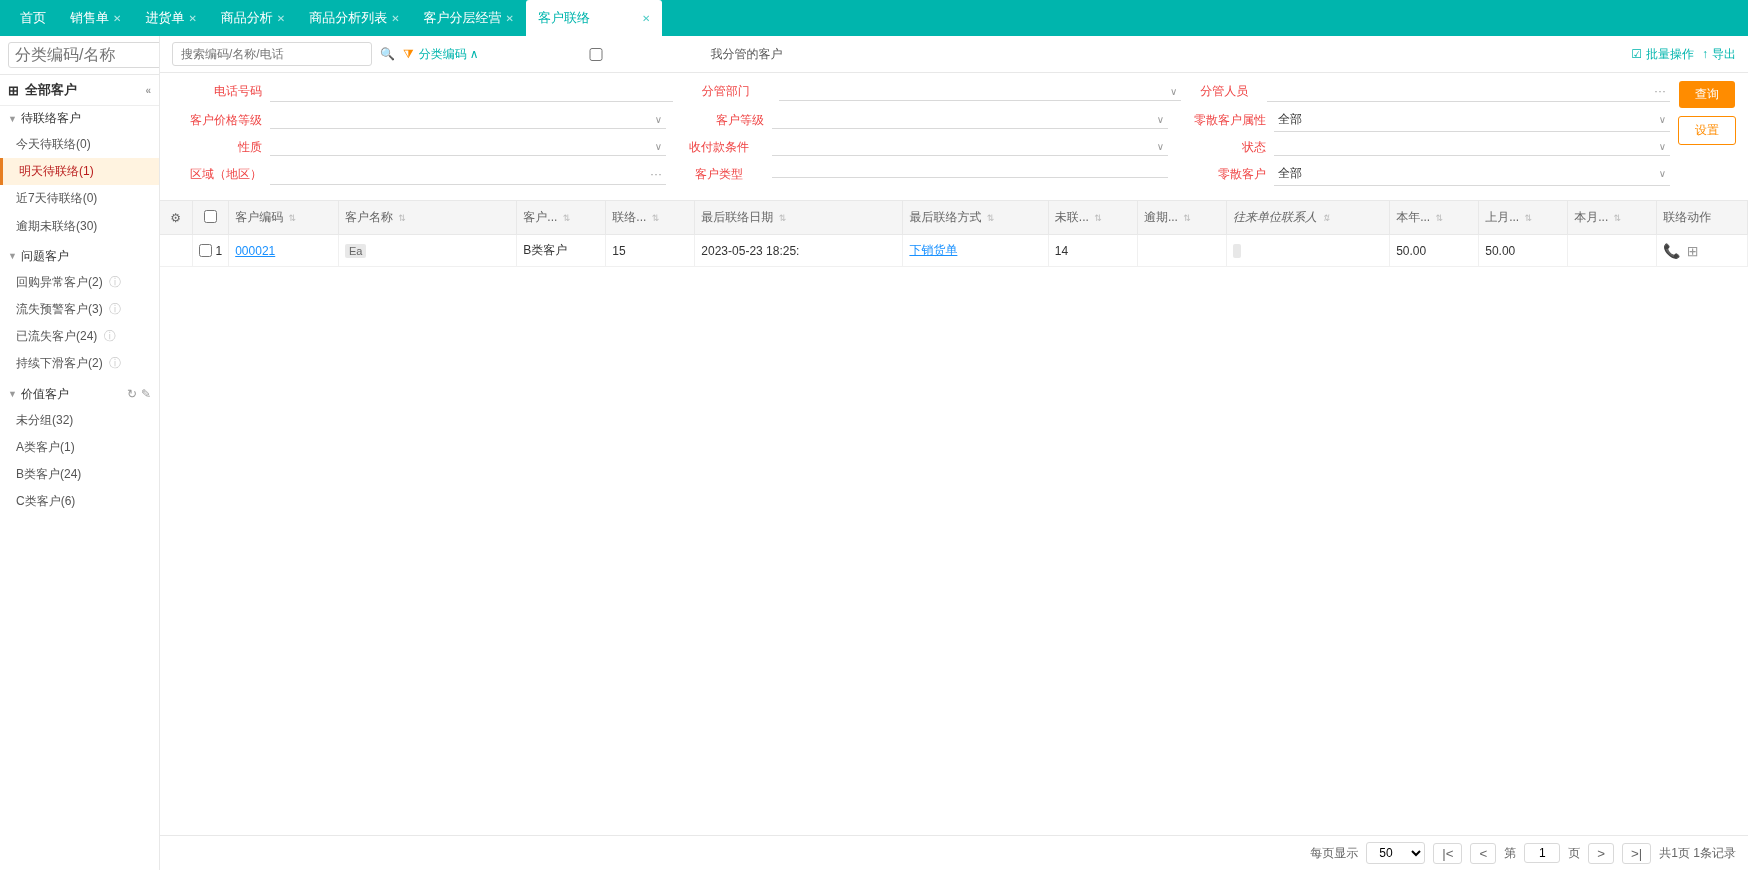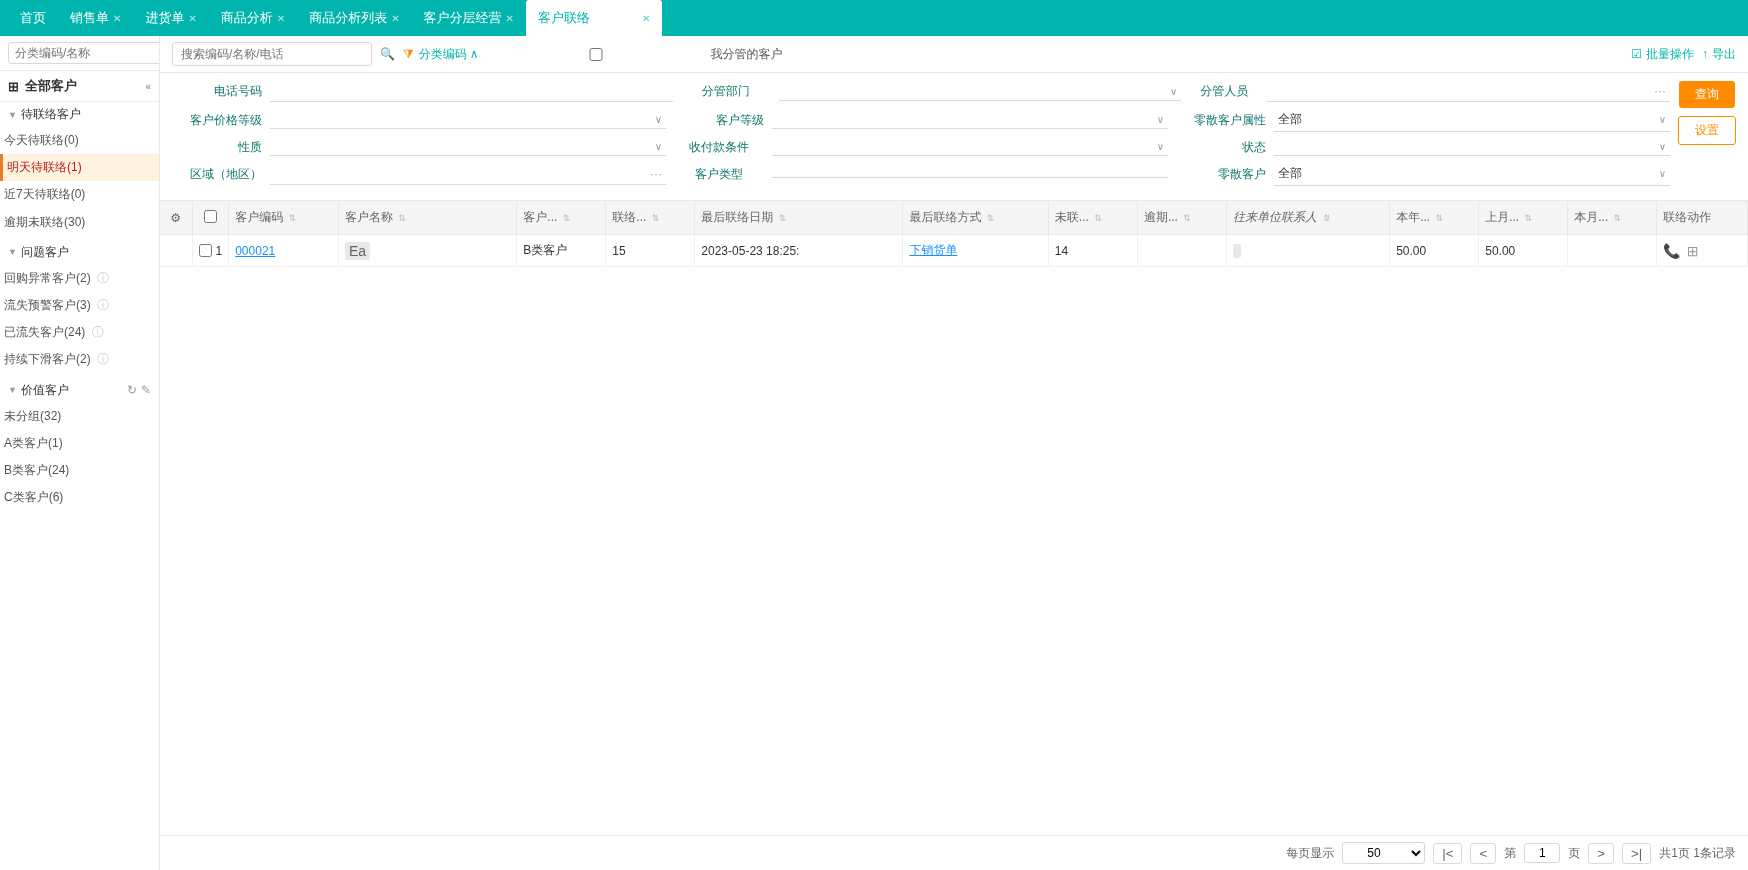--- a/index.html
+++ b/index.html
@@ -10,24 +10,24 @@
     .nav-item { color: #fff; padding: 0 12px; height: 36px; display: flex; align-items: center; font-size: 13px; cursor: pointer; white-space: nowrap; }
     .nav-item.active { background: #fff; color: #00b5ad; border-radius: 3px 3px 0 0; gap: 48px; }
     .nav-close { margin-left: 4px; font-size: 10px; opacity: 0.7; }
 
     
     .main-layout { display: flex; height: calc(870px - 36px); }
 
     
     .sidebar { width: 160px; background: #fff; border-right: 1px solid #e8e8e8; overflow-y: auto; flex-shrink: 0; }
     .sidebar-search { padding: 6px 8px; display: flex; align-items: center; border-bottom: 1px solid #e8e8e8; }
-    .sidebar-search input { flex: 1; border: 1px solid #d9d9d9; border-radius: 3px; padding: 3px 6px; font-size: 12px; outline: none; }
+    .sidebar-search input { flex: 1; border: 1px solid #d9d9d9; border-radius: 3px; padding: 3px 6px; font-size: 16px; outline: none; }
     .collapse-btn { cursor: pointer; color: #999; font-size: 10px; }
 
-    .sidebar-item { padding: 4px 8px 4px 4px; cursor: pointer; color: #555; font-size: 12px; line-height: 1.6; }
+    .sidebar-item { padding: 4px 8px 4px 16px; cursor: pointer; color: #555; font-size: 12px; line-height: 1.6; }
     .sidebar-item.active { background: #fff3e0; color: #b91c1c; border-left: 3px solid #e67e22; }
     .sidebar-item.highlight { background: #fff3e0; }
 
     
     .content { flex: 1; display: flex; flex-direction: column; overflow: hidden; }
 
     
     .search-bar { background: #fff; padding: 6px 12px; display: flex; align-items: center; border-bottom: 1px solid #e8e8e8; gap: 8px; }
     .search-bar input { border: 1px solid #d9d9d9; border-radius: 3px; padding: 4px 8px; font-size: 12px; width: 220px; outline: none; }
     .search-icon-btn { color: #999; cursor: pointer; }
@@ -35,21 +35,21 @@
     .filter-icon { color: #ff8c00; margin-right: 2px; }
     .my-customers { display: flex; align-items: center; gap: 4px; color: #555; font-size: 12px; cursor: pointer; }
     .my-customers input[type=checkbox] { cursor: pointer; }
     .spacer { flex: 1; }
     .batch-ops { display: flex; align-items: center; gap: 4px; color: #00b5ad; cursor: pointer; font-size: 12px; }
     .export-btn { display: flex; align-items: center; gap: 4px; color: #00b5ad; cursor: pointer; font-size: 12px; }
 
     
     .filter-panel { background: #fff; padding: 8px 12px; border-bottom: 1px solid #e8e8e8; }
     .filter-row { display: flex; align-items: center; margin-bottom: 6px; gap: 8px; }
-    .filter-label { width: 90px; color: #0f766e; text-align: right; flex-shrink: 0; font-size: 12px; }
+    .filter-label { width: 90px; color: #ef4444; text-align: right; flex-shrink: 0; font-size: 12px; }
     .filter-input { flex: 1; border: none; border-bottom: 1px solid #d9d9d9; padding: 3px 4px; font-size: 12px; outline: none; min-width: 0; }
     .filter-select { flex: 1; border: none; border-bottom: 1px solid #d9d9d9; padding: 3px 4px; font-size: 12px; background: #fff; cursor: pointer; display: flex; align-items: center; justify-content: space-between; min-width: 0; }
     .filter-select .chevron { color: #999; font-size: 10px; }
     .btn-query { background: #ff8c00; color: #fff; border: none; padding: 5px 16px; border-radius: 3px; cursor: pointer; font-size: 12px; }
     .btn-settings { background: #fff; color: #ff8c00; border: 1px solid #ff8c00; padding: 5px 16px; border-radius: 3px; cursor: pointer; font-size: 12px; margin-top: 4px; }
     .btn-group { display: flex; flex-direction: column; align-items: center; gap: 4px; margin-left: 8px; }
 
     
     .table-container { flex: 1; overflow: auto; background: #fff; }
     table { width: 100%; border-collapse: collapse; font-size: 12px; }
@@ -58,21 +58,21 @@
     th .sort-icon { color: #bbb; margin-left: 2px; font-size: 9px; }
     td { padding: 7px 6px; border-bottom: 1px solid #f0f0f0; border-right: 1px solid #f0f0f0; white-space: nowrap; }
     .th-settings { width: 32px; text-align: center; }
     .th-check { width: 32px; text-align: center; }
     .td-link { color: #1890ff; cursor: pointer; text-decoration: underline; }
     .action-icons { display: flex; gap: 6px; align-items: center; }
     .action-icon { color: #999; cursor: pointer; font-size: 14px; }
 
     
     .table-footer { background: #fff; border-top: 1px solid #e8e8e8; padding: 6px 12px; display: flex; align-items: center; justify-content: flex-end; gap: 8px; font-size: 12px; color: #666; }
-    .page-size-select { border: 1px solid #d9d9d9; border-radius: 3px; padding: 2px 20px; font-size: 12px; background: #fff; cursor: pointer; }
+    .page-size-select { border: 1px solid #d9d9d9; border-radius: 3px; padding: 2px 8px; font-size: 12px; background: #fff; cursor: pointer; }
     .page-btn { border: 1px solid #d9d9d9; background: #fff; padding: 2px 8px; cursor: pointer; border-radius: 3px; color: #666; }
     .page-input { border: 1px solid #d9d9d9; width: 36px; text-align: center; padding: 2px 4px; border-radius: 3px; font-size: 12px; }
 
     .sidebar-all { display: flex; align-items: center; padding: 6px 8px; font-weight: bold; font-size: 13px; border-bottom: 1px solid #eee; }
     .sidebar-all .grid-icon { margin-right: 6px; color: #333; }
 
     .pending-group { margin-bottom: 4px; }
     .group-header { display: flex; align-items: center; padding: 4px 8px; color: #333; font-size: 12px; cursor: pointer; }
     .group-header .arrow { margin-right: 4px; font-size: 9px; color: #999; }
   </style>
@@ -358,21 +358,21 @@
             <td>
               <div style="display:flex;align-items:center;gap:4px;">
                 <input type="checkbox" style="">
                 <span>1</span>
               </div>
             </td>
             <td>
               <span class="td-link">000021</span>
             </td>
             <td>
-              <span style="background:#e8e8e8;padding:1px 4px;border-radius:2px;font-size:14px;color:#666;">Ea</span>
+              <span style="background:#e8e8e8;padding:1px 4px;border-radius:2px;font-size:11px;color:#666;">Ea</span>
             </td>
             <td>B类客户</td>
             <td>15</td>
             <td>2023-05-23 18:25:</td>
             <td>
               <span class="td-link">下销货单</span>
             </td>
             <td>14</td>
             <td></td>
             <td>

